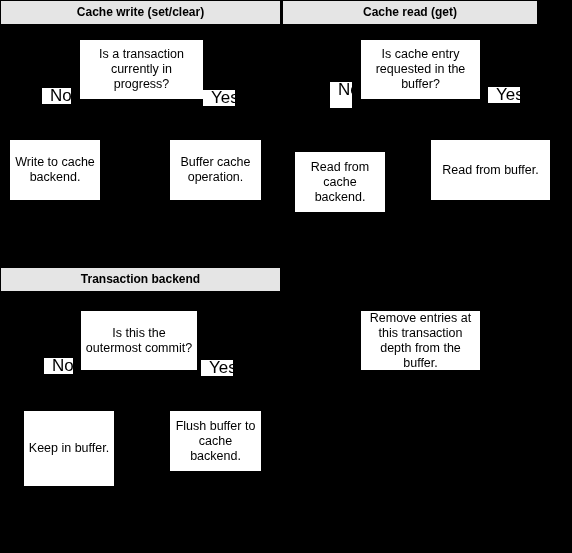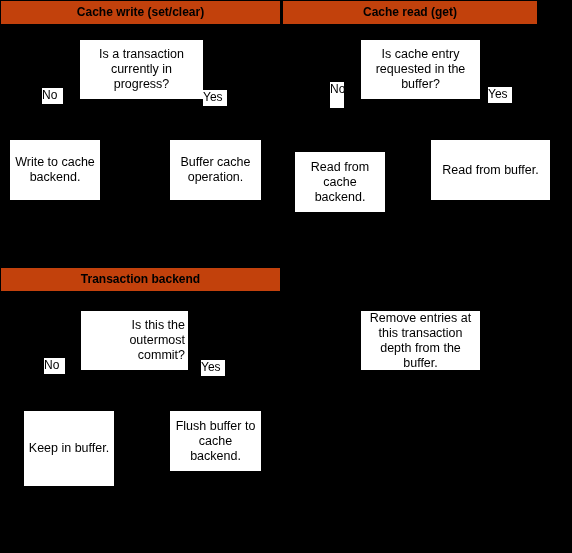--- a/index.html
+++ b/index.html
@@ -10,21 +10,21 @@
   #canvas {
     position: relative;
     width: 572px;
     height: 553px;
     background: #000000;
     overflow: hidden;
     font-family: "Liberation Sans", sans-serif;
   }
   .section-header {
     position: absolute;
-    background: #c2410c;
+    background: #e5e5e5;
     color: #000000;
     font-weight: bold;
     font-size: 12px;
     line-height: 23px;
     text-align: center;
     height: 23px;
     overflow: hidden;
     white-space: nowrap;
   }
   .node {
@@ -40,25 +40,26 @@
     overflow: hidden;
   }
   .node span {
     display: block;
     padding: 0 3px;
   }
   .edge-label {
     position: absolute;
     background: #ffffff;
     color: #000000;
-    font-size: 12px;
+    font-size: 17px;
     line-height: 15px;
     text-align: left;
     overflow: hidden;
     white-space: nowrap;
+    padding-left: 8px;
   }
   .edge-label span {
     display: block;
   }
 </style>
 </head>
 <body>
 
 <div id="canvas">
 
@@ -102,21 +103,21 @@
     <span>Read from cache backend.</span>
   </div>
 
   <div class="node" style="left:431px; top:140px; width:119px; height:60px;">
     <span>Read from buffer.</span>
   </div>
 
   <div class="section-header" style="left:1px; top:268px; width:279px;">Transaction backend</div>
 
 
-  <div class="node" style="left:81px; top:311px; width:107px; height:59px;text-align:right;">
+  <div class="node" style="left:81px; top:311px; width:116px; height:59px;">
     <span>Is this the outermost commit?</span>
   </div>
 
   <div class="edge-label" style="left:44px; top:358px; width:21px; height:16px;">
     <span>No</span>
   </div>
 
   <div class="edge-label" style="left:201px; top:360px; width:24px; height:16px;">
     <span>Yes</span>
   </div>

